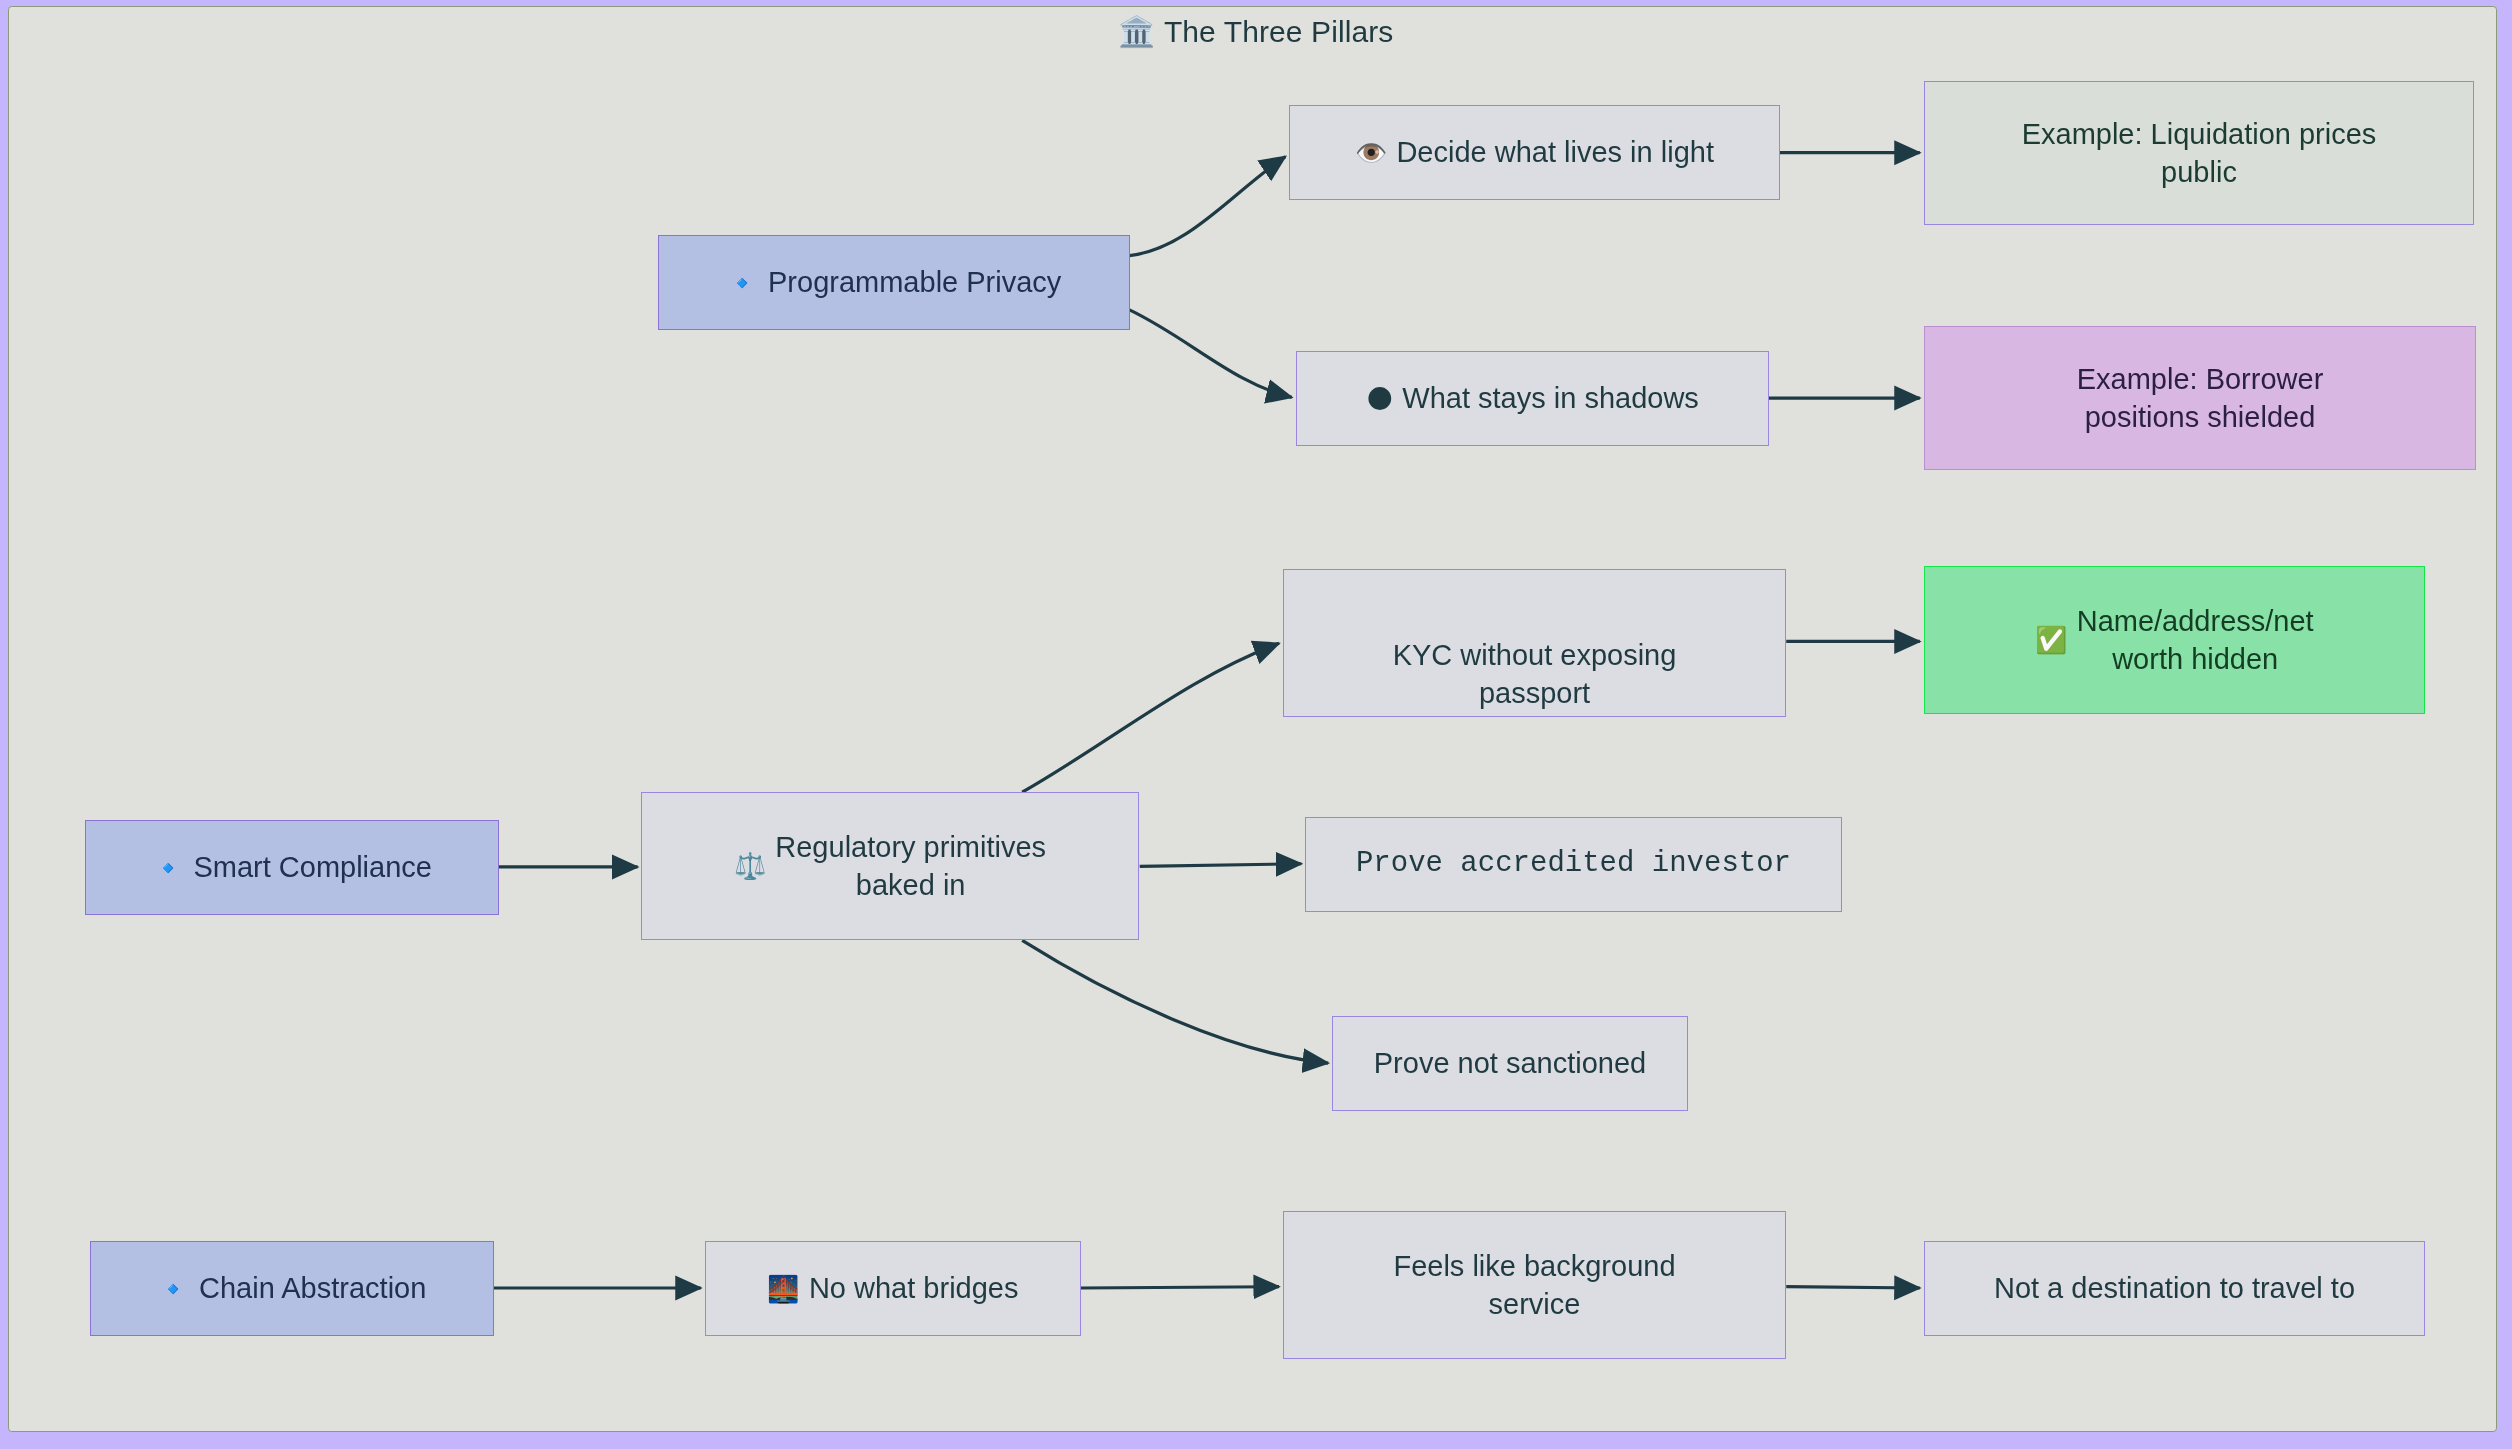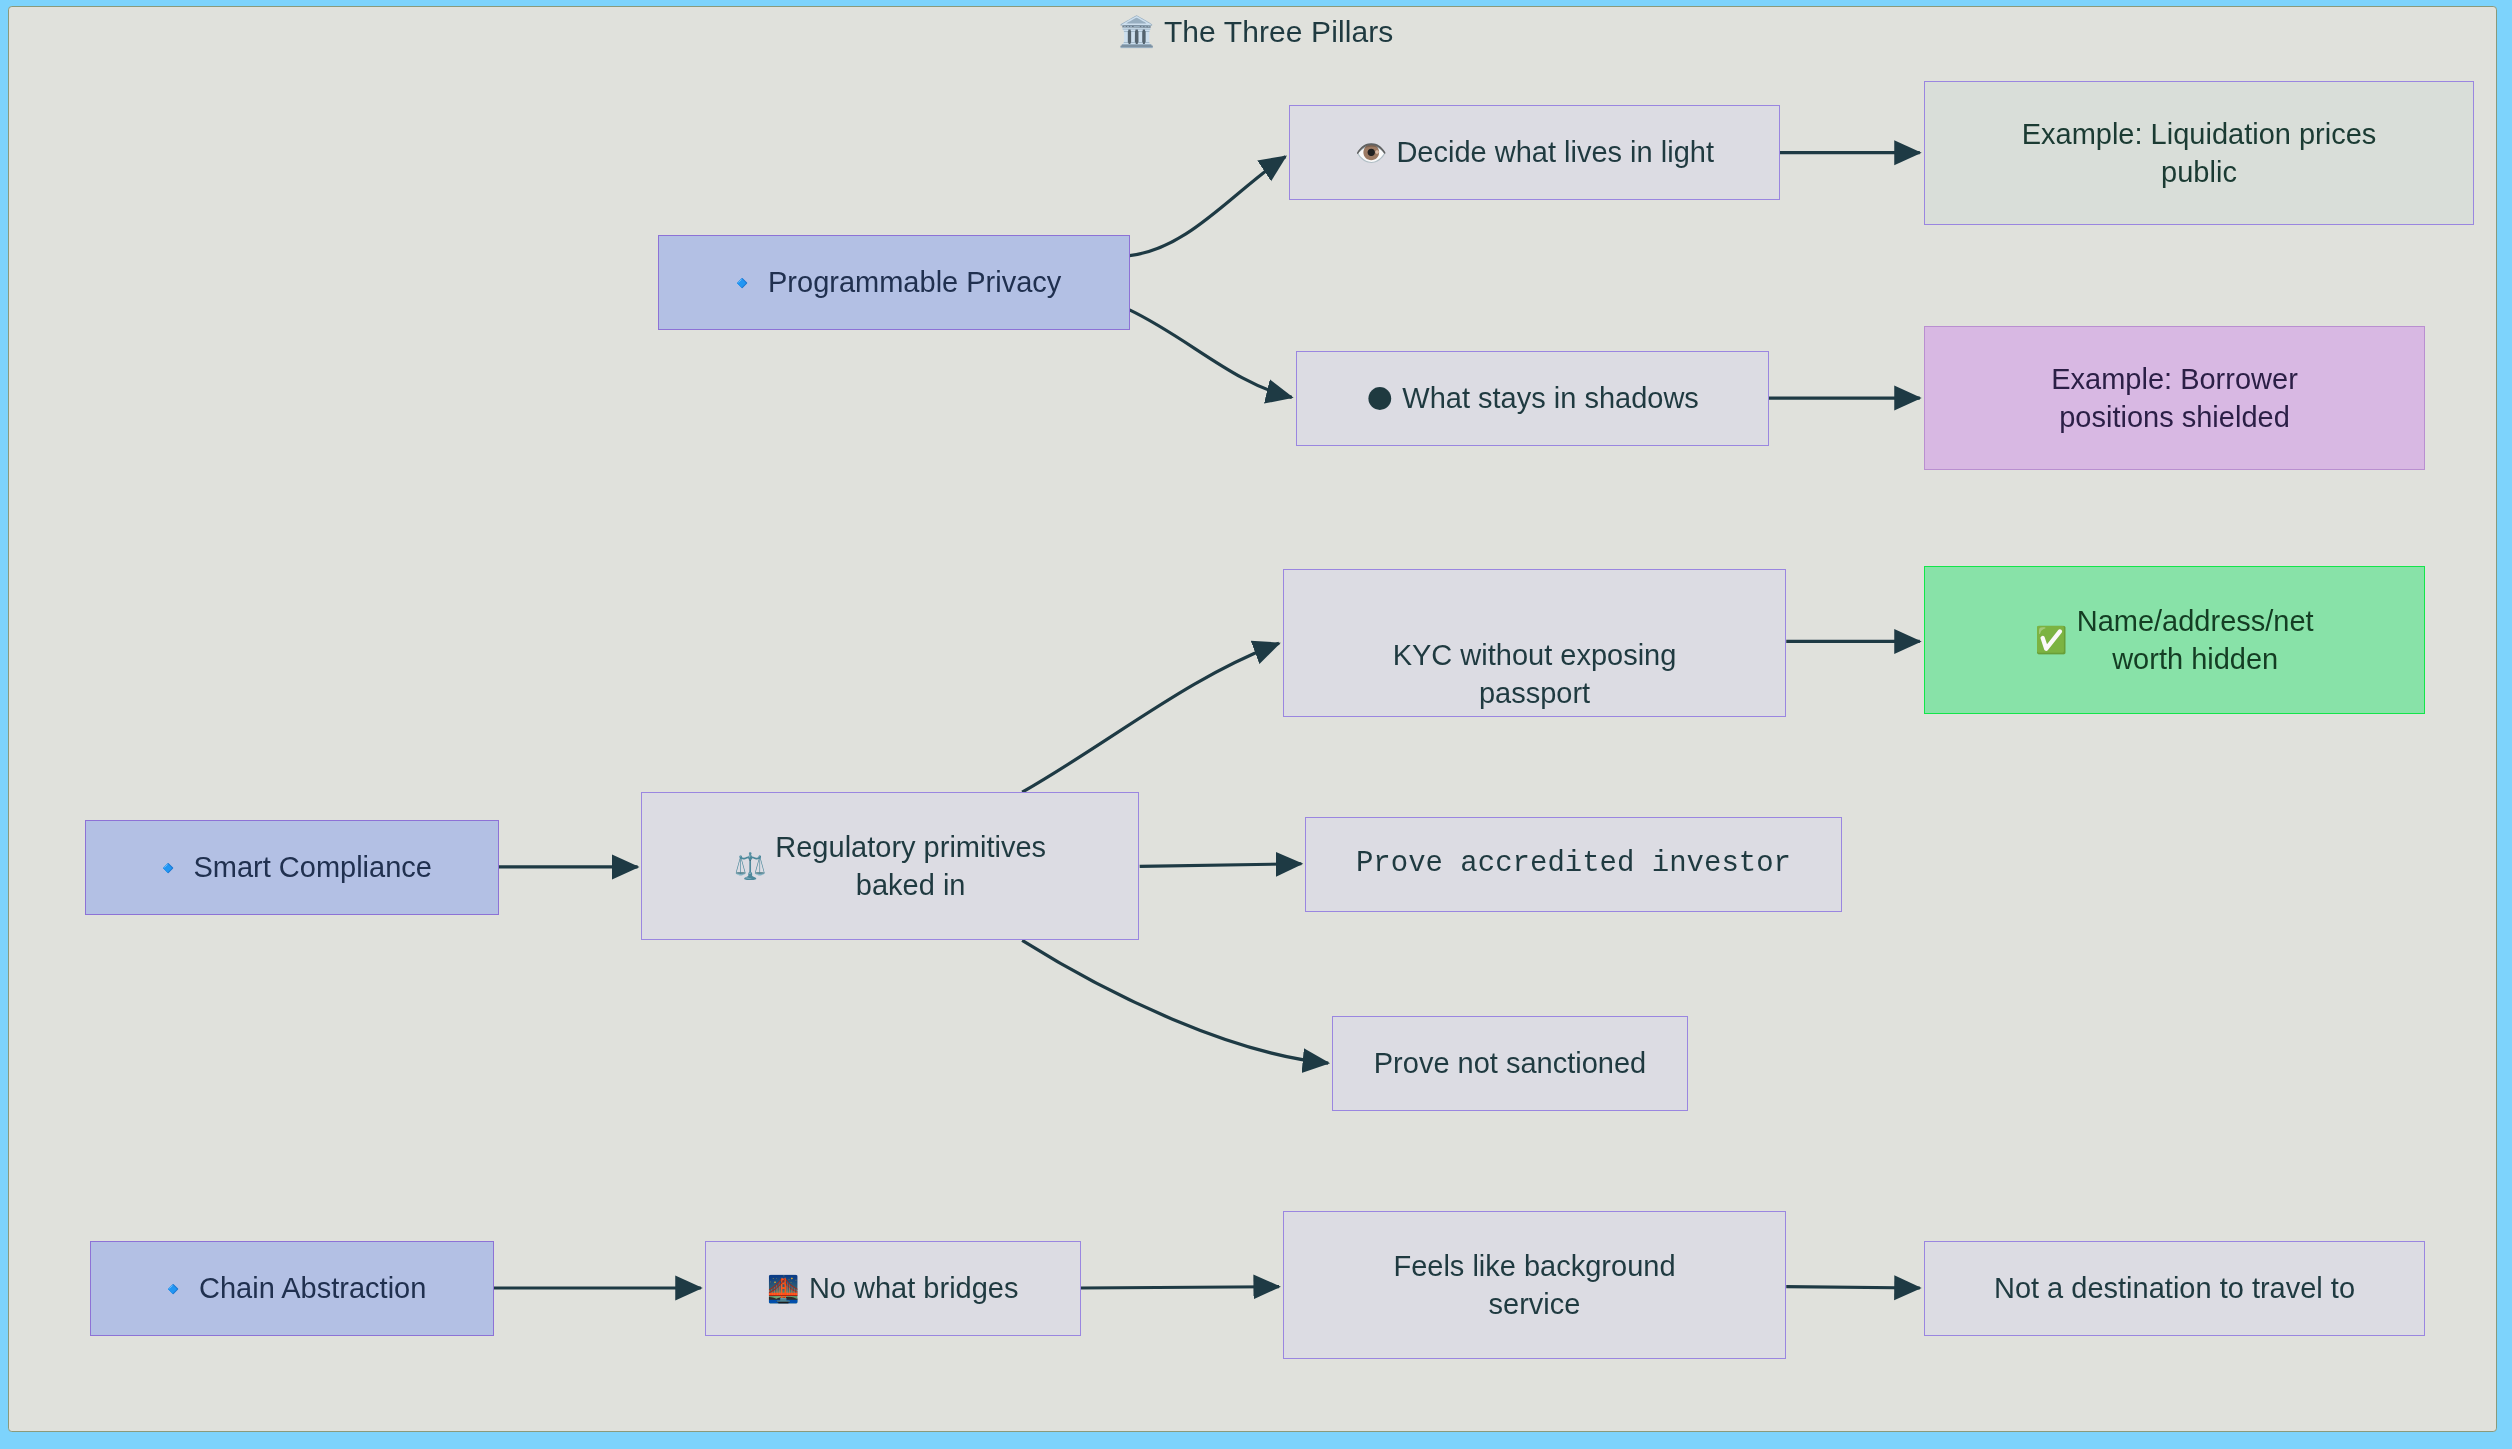--- a/index.html
+++ b/index.html
@@ -4,21 +4,21 @@
 <style>
   html, body {
     margin: 0;
     padding: 0;
     background: #e3e3de;
   }
   #stage {
     position: relative;
     width: 2512px;
     height: 1449px;
-    background: #7dd3fc;
+    background: #c4b5fd;
     font-family: "Liberation Sans", sans-serif;
     overflow: hidden;
   }
   #frame {
     position: absolute;
     left: 7.7px;
     top: 6.4px;
     width: 2489px;
     height: 1426px;
     border: 1.9px solid #8a9a7b;
@@ -134,21 +134,21 @@
   <div class="node n-step" style="left:1296px;top:351px;width:473px;height:95px;">
     <span class="emoji">🌑</span>
     <span class="label">What stays in shadows</span>
   </div>
 
   <div class="node n-neutral" style="left:1924px;top:81px;width:550px;height:144px;">
     <span class="label">Example: Liquidation prices
 public</span>
   </div>
 
-  <div class="node n-purple" style="left:1924px;top:326px;width:501px;height:144px;">
+  <div class="node n-purple" style="left:1924px;top:326px;width:552px;height:144px;">
     <span class="label">Example: Borrower
 positions shielded</span>
   </div>
 
   <div class="node n-pillar" style="left:85px;top:820px;width:414px;height:95px;">
     <span class="emoji">🔹</span>
     <span class="label">Smart Compliance</span>
   </div>
 
   <div class="node n-step" style="left:641px;top:792px;width:498px;height:148px;">

